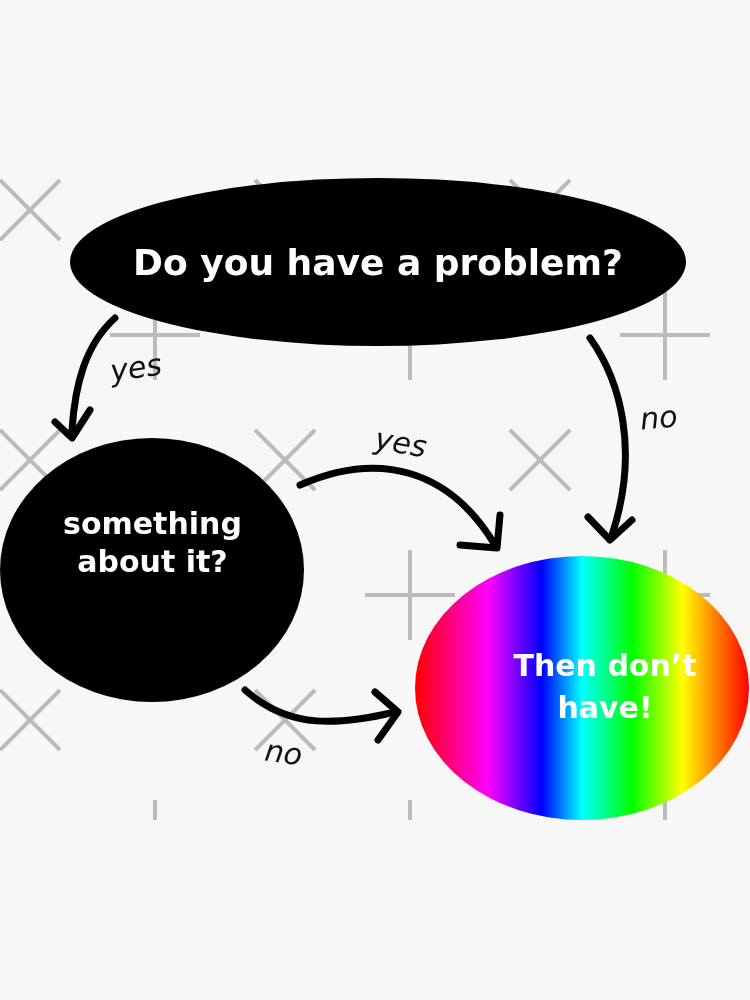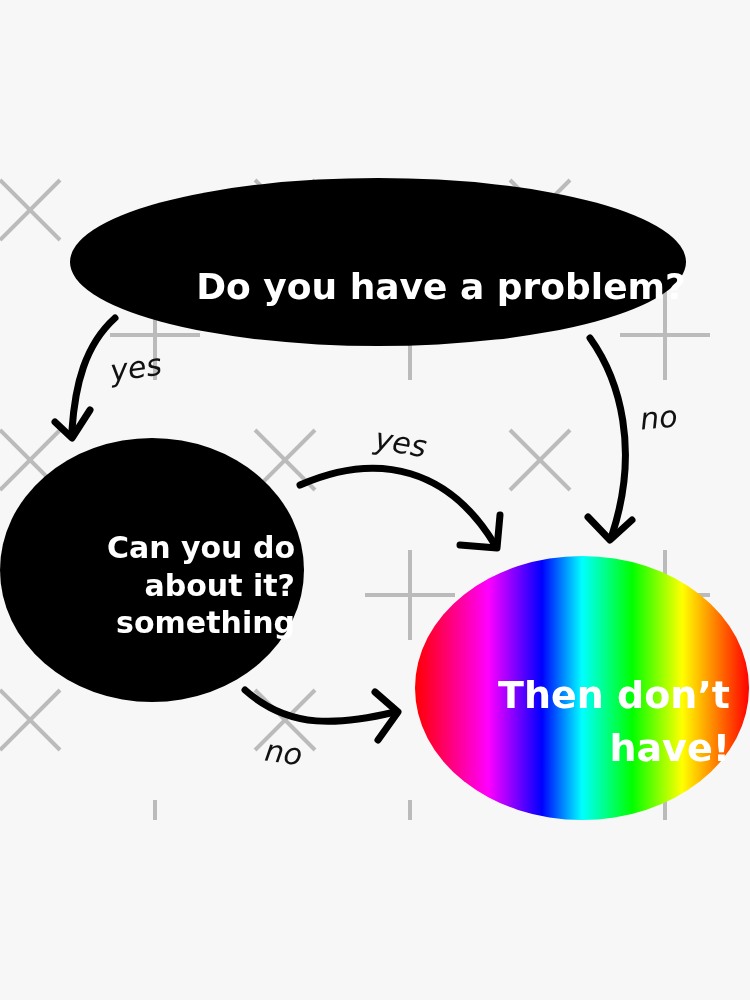--- a/index.html
+++ b/index.html
@@ -1,18 +1,18 @@
 <!DOCTYPE html>
 <html><head>
 <meta charset="utf-8">
 <style>
   html,body{margin:0;padding:0;}
   body{width:750px;height:1000px;background:#f7f7f7;position:relative;overflow:hidden;font-family:"DejaVu Sans",sans-serif;}
   svg{position:absolute;left:0;top:0;}
-  .node-text{position:absolute;color:#fff;font-weight:bold;text-align:right;line-height:1.25;margin-top:24px;}
+  .node-text{position:absolute;color:#fff;font-weight:bold;text-align:center;line-height:1.25;}
   .edge-label{position:absolute;font-family:"DejaVu Sans",sans-serif;font-style:italic;font-size:30px;color:#111;}
 </style>
 </head>
 <body>
 
 <svg width="750" height="1000">
   <defs>
     <linearGradient id="rb" x1="0" x2="1" y1="0" y2="0">
       <stop offset="0" stop-color="#ff0000"></stop>
       <stop offset="0.22" stop-color="#ff00ff"></stop>
@@ -42,25 +42,24 @@
     <path d="M588 517 L610 540 L632 520"></path>
     <path d="M300 485 C380 450 450 470 495 545"></path>
     <path d="M460 545 L497 548 L500 515"></path>
     <path d="M245 690 C290 730 340 725 395 712"></path>
     <path d="M375 692 L398 712 L378 740"></path>
   </g>
 </svg>
 
 <div class="node-text" style="left:70px;top:240px;width:616px;font-size:36px;">Do you have a problem?</div>
 <div class="node-text" style="left:10px;top:505px;width:285px;font-size:30px;">
-  <div>Can you do</div>
+  <div>something</div>
   <div>about it?</div>
-  <div>something</div>
 </div>
-<div class="node-text" style="left:440px;top:645px;width:290px;font-size:38px;line-height:1.4;">
+<div class="node-text" style="left:460px;top:645px;width:290px;font-size:30px;line-height:1.4;">
   <div>Then don’t</div>
   <div>have!</div>
 </div>
 
 <div class="edge-label" style="left:110px;top:350px;transform:rotate(-8deg);">yes</div>
 <div class="edge-label" style="left:640px;top:400px;transform:rotate(-5deg);">no</div>
 <div class="edge-label" style="left:375px;top:425px;transform:rotate(10deg);">yes</div>
 <div class="edge-label" style="left:265px;top:735px;transform:rotate(8deg);">no</div>
 
 </body></html>

